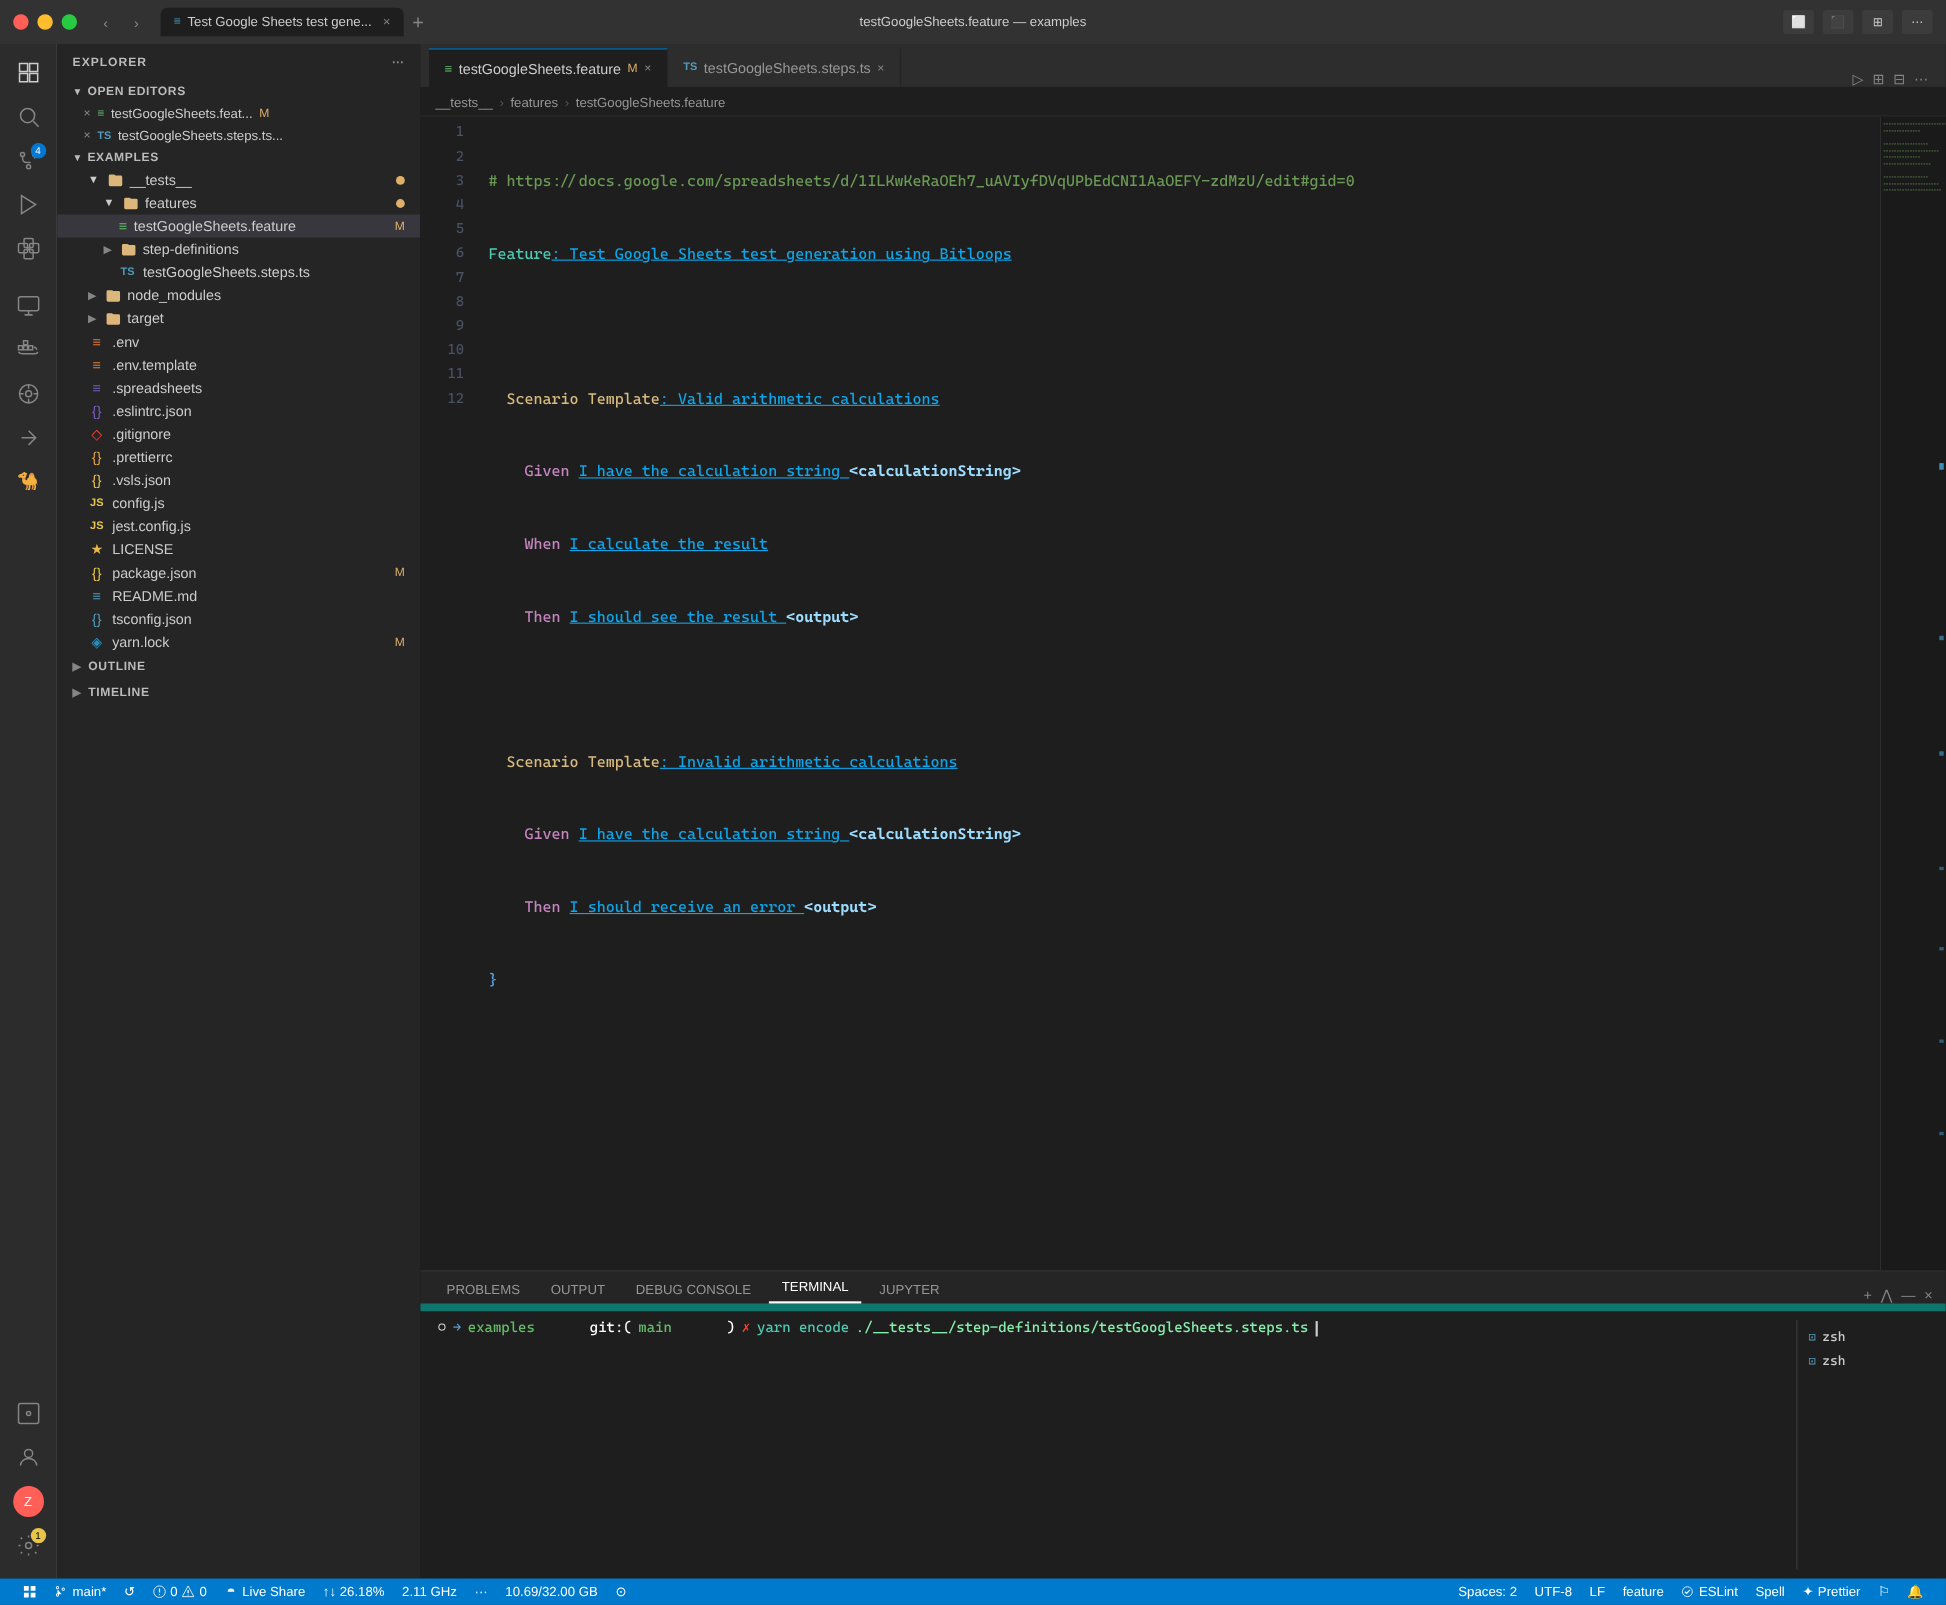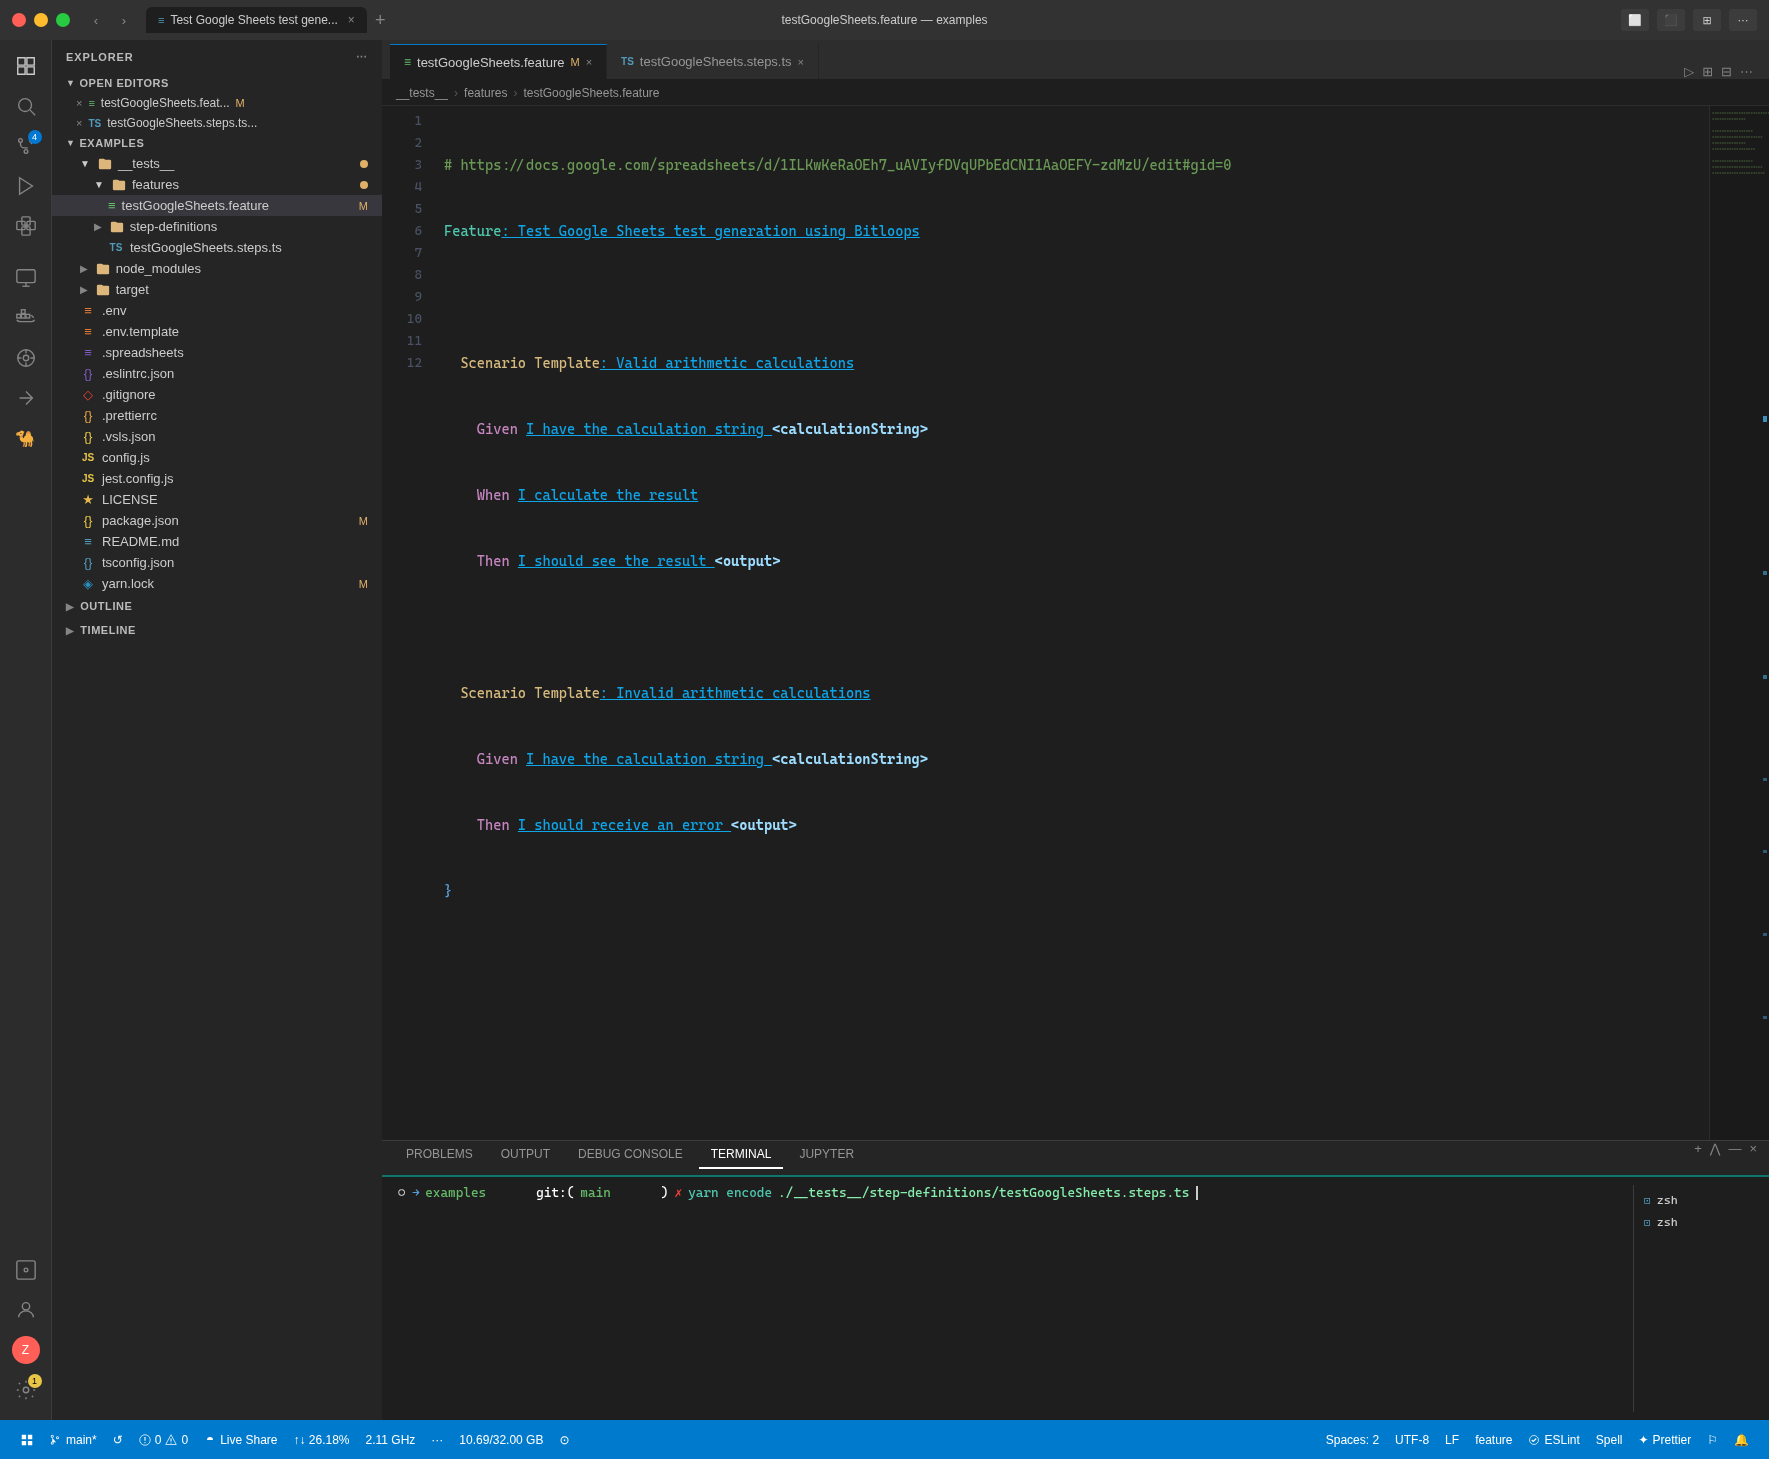--- a/index.html
+++ b/index.html
@@ -335,24 +335,24 @@
       background: #1e1e1e;
       border-top: 1px solid #3c3c3c;
       display: flex;
       flex-direction: column;
       flex-shrink: 0;
     }
     .panel-tabs {
       height: 36px;
       background: #252526;
       display: flex;
-      align-items: flex-start;
+      align-items: flex-end;
       padding: 0 12px;
       gap: 4px;
-      border-bottom: 2px solid #0f766e;
+      border-bottom: 7px solid #0f766e;
     }
     .panel-tab {
       padding: 6px 12px;
       font-size: 12px;
       color: #969696;
       cursor: pointer;
     }
     .panel-tab.active {
       color: #ffffff;
       border-bottom: 2px solid #ffffff;
@@ -395,21 +395,21 @@
       width: 60px;
       background: #1a1a1a;
       border-left: 1px solid #2d2d2d;
       flex-shrink: 0;
       position: relative;
       overflow: hidden;
     }
 
     
     .statusbar {
-      height: 39px;
+      height: 24px;
       background: #007acc;
       display: flex;
       align-items: center;
       padding: 0 12px;
       font-size: 12px;
       color: #ffffff;
       gap: 0;
       flex-shrink: 0;
     }
     .status-item {

